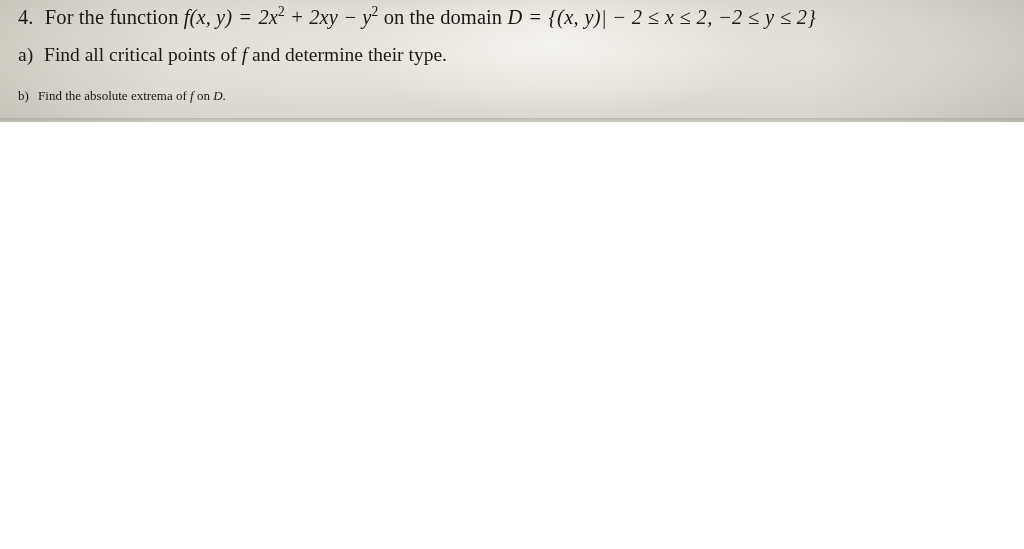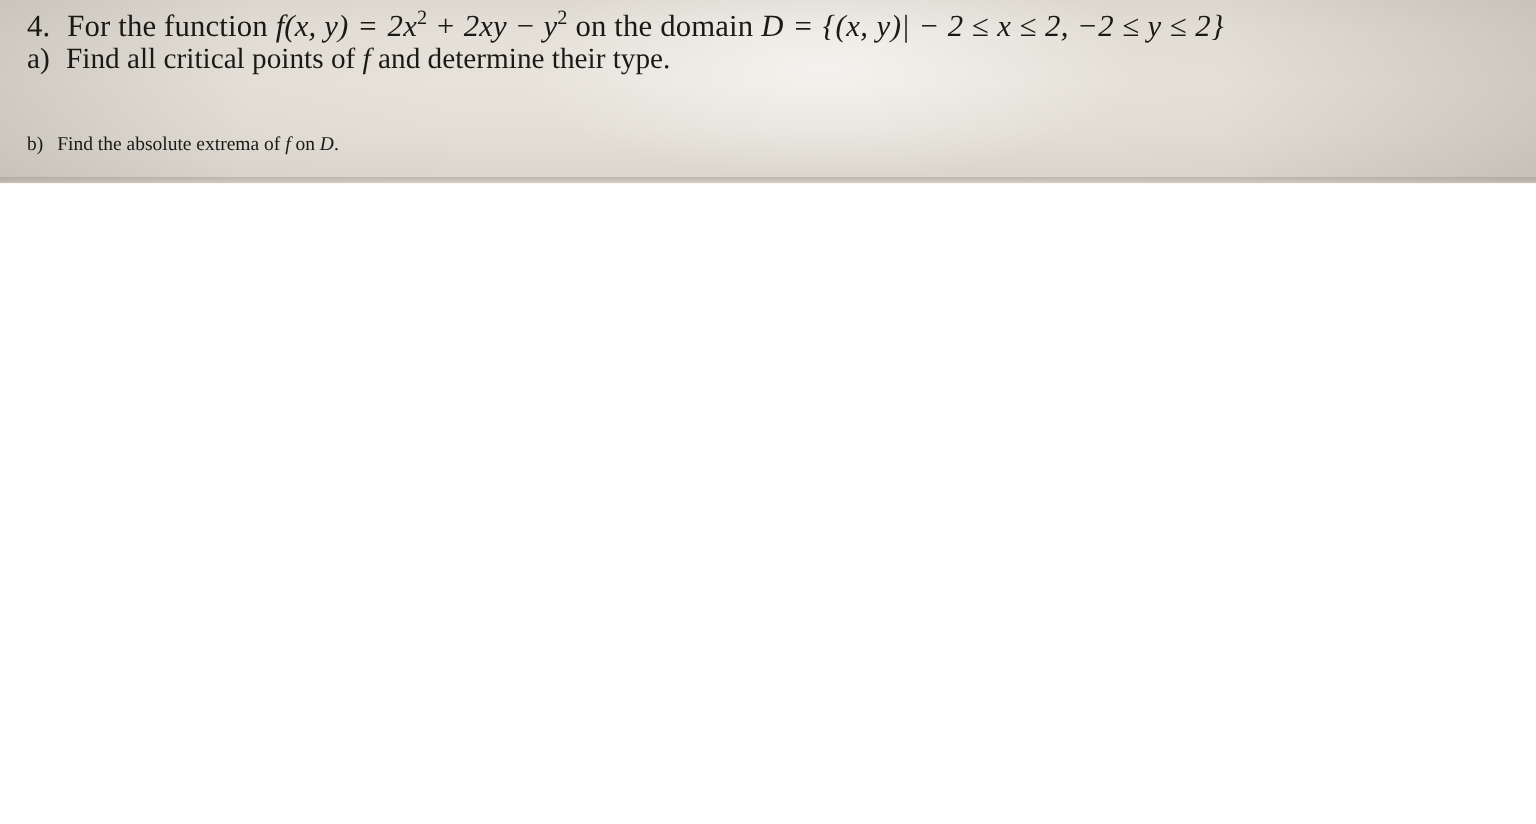--- a/index.html
+++ b/index.html
@@ -79,21 +79,21 @@
     white-space: nowrap;
     font-family: "Liberation Serif", serif;
   }
   .line-problem {
     top: 4px;
     left: 18px;
     font-size: 20.5px;
     letter-spacing: 0.1px;
   }
   .line-a {
-    top: 29px;
+    top: 44px;
     left: 18px;
     font-size: 19.5px;
   }
   .line-b {
     top: 88px;
     left: 18px;
     font-size: 13px;
   }
   .num {
     margin-right: 6px;

